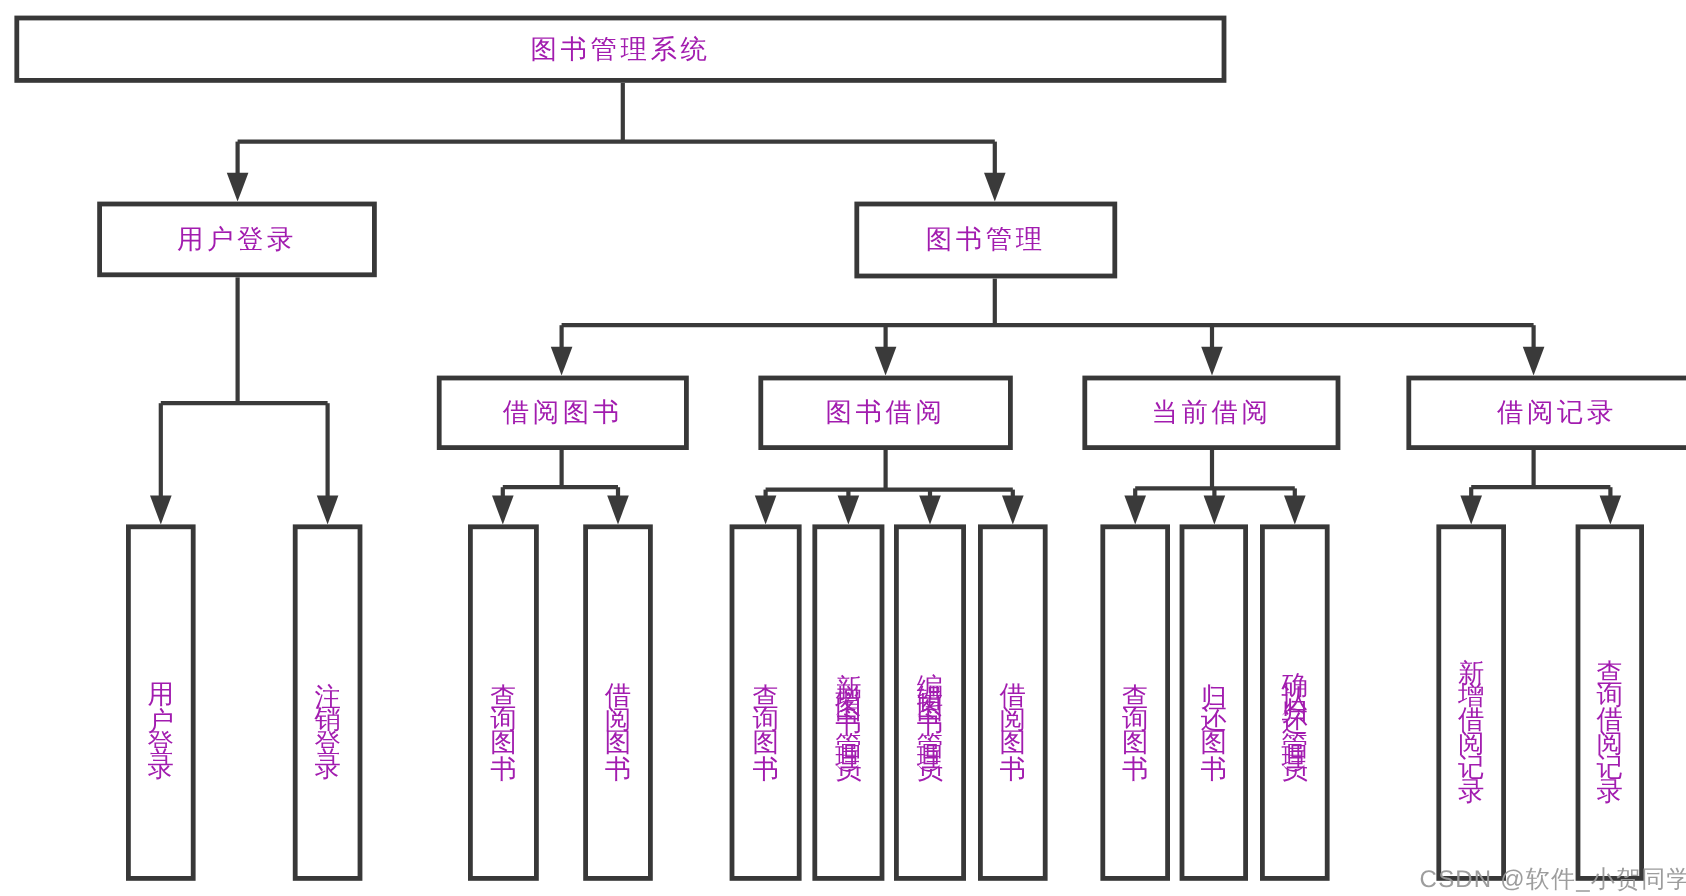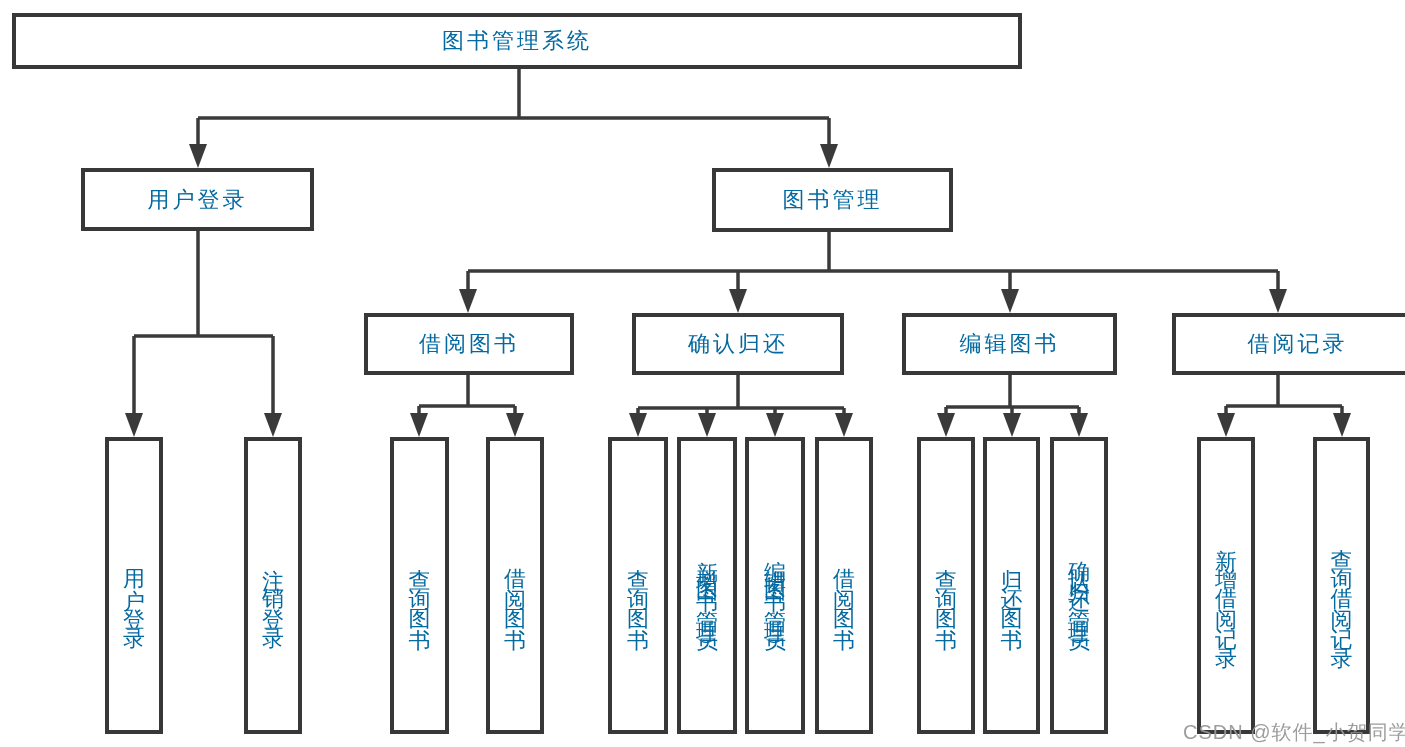--- a/index.html
+++ b/index.html
@@ -15,21 +15,21 @@
   .connectors { position: absolute; left: 0; top: 0; }
   .node {
     position: absolute;
     background: #ffffff;
     border: 4px solid #383838;
     display: flex;
     align-items: center;
     justify-content: center;
     font-size: 22px;
     letter-spacing: 3px;
-    color: #0369a1;
+    color: #a21caf;
     z-index: 2;
   }
   .node .h-label { white-space: nowrap; }
   .leaf .v-label {
     writing-mode: vertical-rl;
     text-orientation: mixed;
     line-height: 1;
     letter-spacing: 14px;
   }
   .watermark {
@@ -103,32 +103,32 @@
       <polygon points="1333,413 1351,413 1342,437" fill="#3a3a3a"></polygon>
     </svg>
 
   <div class="node" style="left:12px;top:13px;width:1010px;height:56px">
     <span class="h-label">图书管理系统</span>
   </div>
 
   <div class="node" style="left:81px;top:168px;width:233px;height:63px">
     <span class="h-label">用户登录</span>
   </div>
-  <div class="node" style="left:712px;top:168px;width:241px;height:64px">
+  <div class="node" style="left:712px;top:168px;width:219px;height:64px">
     <span class="h-label">图书管理</span>
   </div>
 
   <div class="node" style="left:364px;top:313px;width:210px;height:62px">
     <span class="h-label">借阅图书</span>
   </div>
   <div class="node" style="left:632px;top:313px;width:212px;height:62px">
-    <span class="h-label">确认归还</span>
+    <span class="h-label">图书借阅</span>
   </div>
   <div class="node" style="left:902px;top:313px;width:215px;height:62px">
-    <span class="h-label">编辑图书</span>
+    <span class="h-label">当前借阅</span>
   </div>
   <div class="node" style="left:1172px;top:313px;width:251px;height:62px">
     <span class="h-label">借阅记录</span>
   </div>
 
   <div class="node leaf" style="left:105px;top:437px;width:58px;height:297px">
     <span class="v-label" style="letter-spacing: 20px; padding-top: 10px;">用户登录</span>
   </div>
   <div class="node leaf" style="left:244px;top:437px;width:58px;height:297px">
     <span class="v-label" style="letter-spacing: 20px; padding-top: 10px;">注销登录</span>

